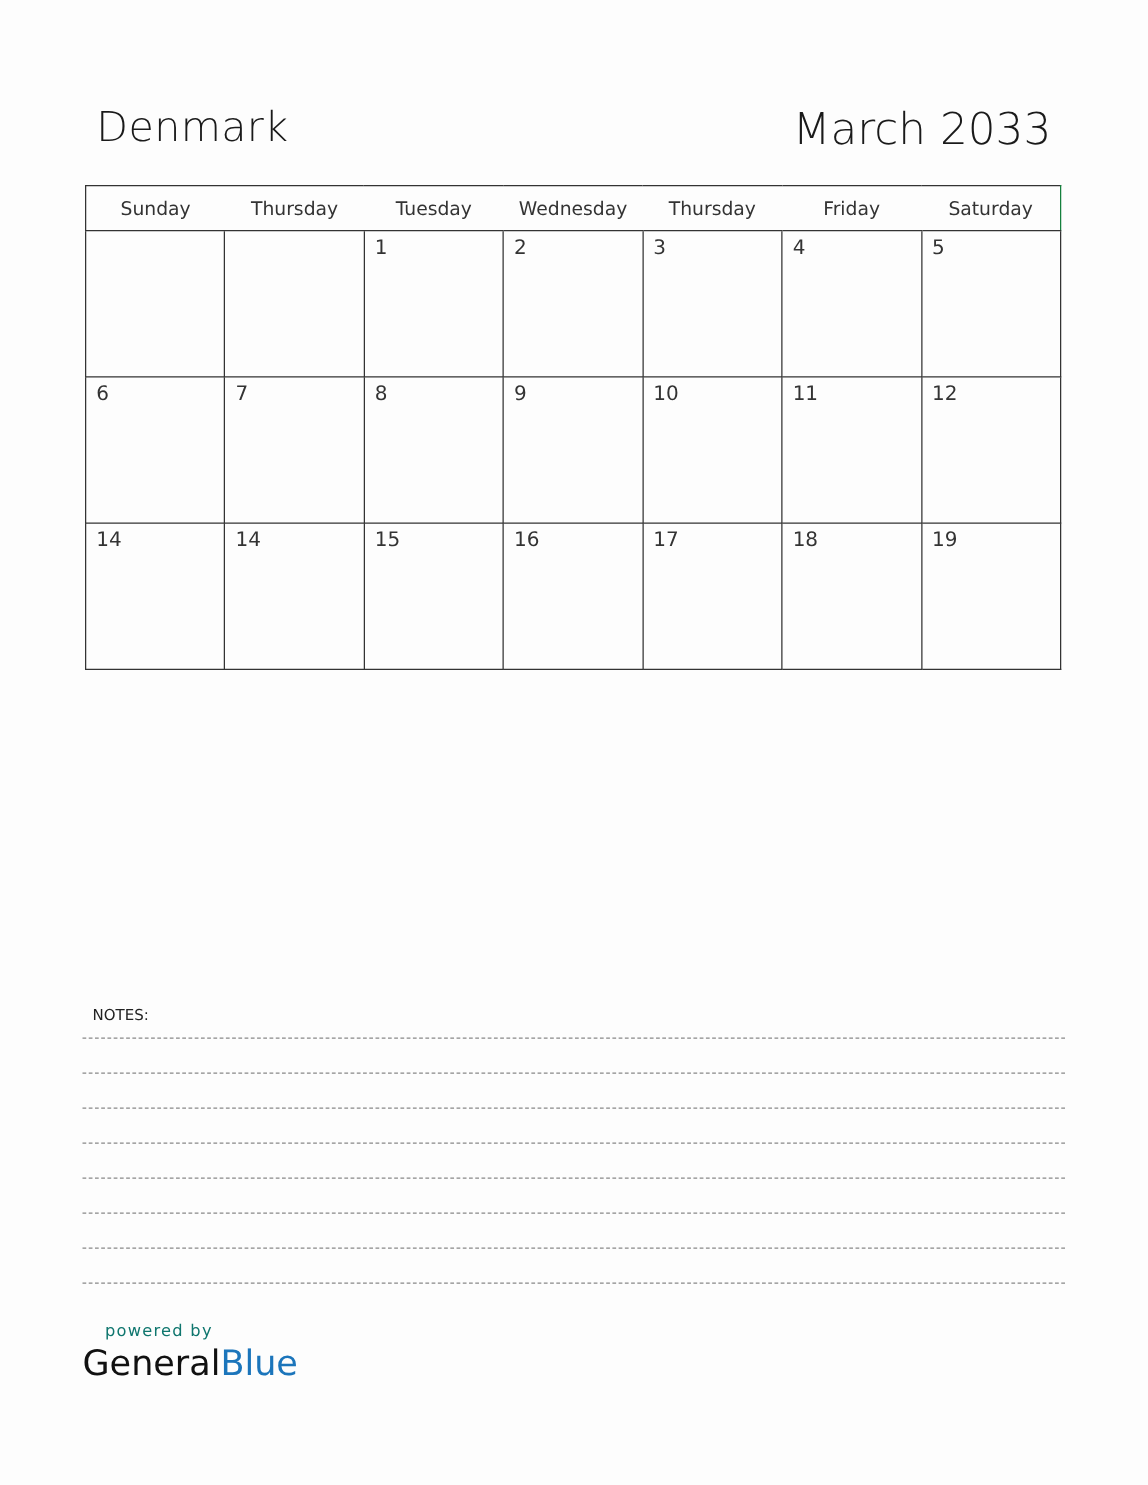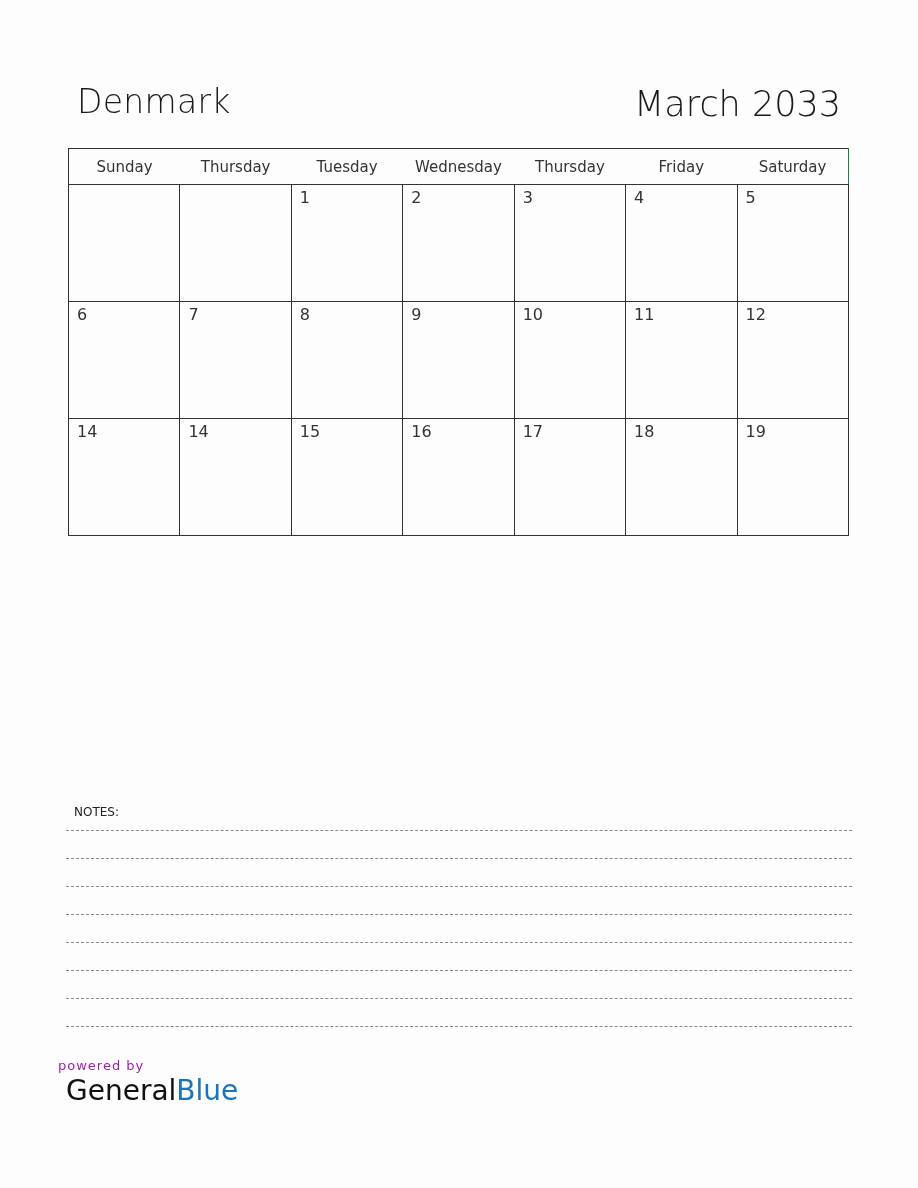--- a/index.html
+++ b/index.html
@@ -7,21 +7,21 @@
   .country { position:absolute; left:77px; top:82px; font-size:33px; font-weight:300; letter-spacing:0.3px; color:#1a1a1a; }
   .month { position:absolute; right:77px; top:84px; font-size:35px; font-weight:300; color:#1a1a1a; }
   table.cal { position:absolute; left:68px; top:148px; width:781px; border-collapse:collapse; table-layout:fixed; }
   table.cal th { height:35px; border-top:1px solid #333; border-bottom:1px solid #333; font-weight:normal; font-size:15px; color:#333; padding:0; }
   table.cal th:first-child { border-left:1px solid #333; }
   table.cal th:last-child { border-right:1px solid #15803d; }
   table.cal td { height:116px; border:1px solid #333; vertical-align:top; padding:0; }
   .daynum { display:block; padding:3px 0 0 8px; font-size:16px; color:#333; }
   .notes-label { position:absolute; left:74px; top:805px; font-size:12px; color:#222; }
   .note-line { position:absolute; left:66px; width:786px; border-top:1px dashed #888; height:0; }
-  .powered { position:absolute; left:58px; top:1058px; font-size:13px; color:#a21caf; letter-spacing:1px; }
+  .powered { position:absolute; left:84px; top:1058px; font-size:13px; color:#0f766e; letter-spacing:1px; }
   .brand { position:absolute; left:66px; top:1074px; font-size:28px; color:#111; }
   .brand .blue { color:#1b75bb; }
 </style>
 </head>
 <body>
 
 <div class="country">Denmark</div>
 <div class="month">March 2033</div>
 
 <table class="cal">

